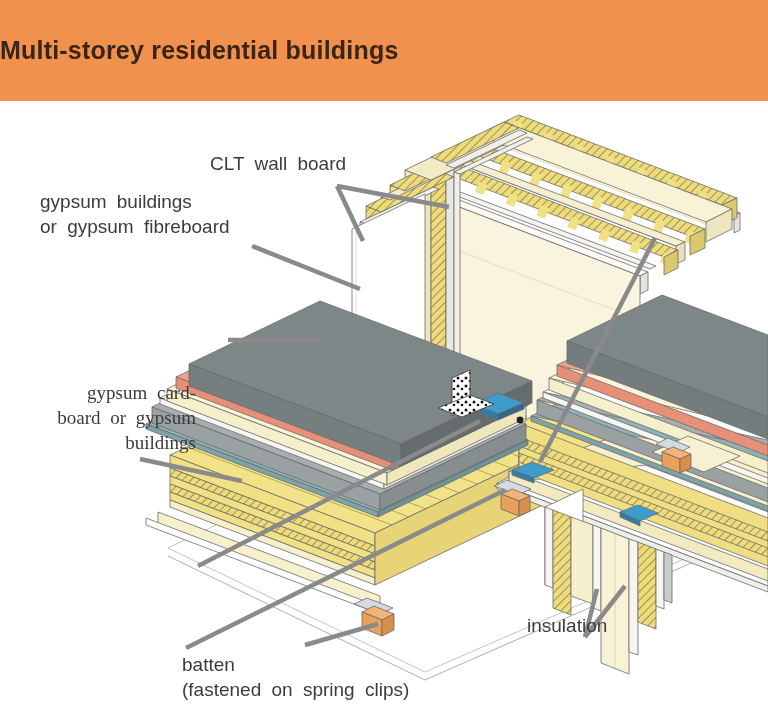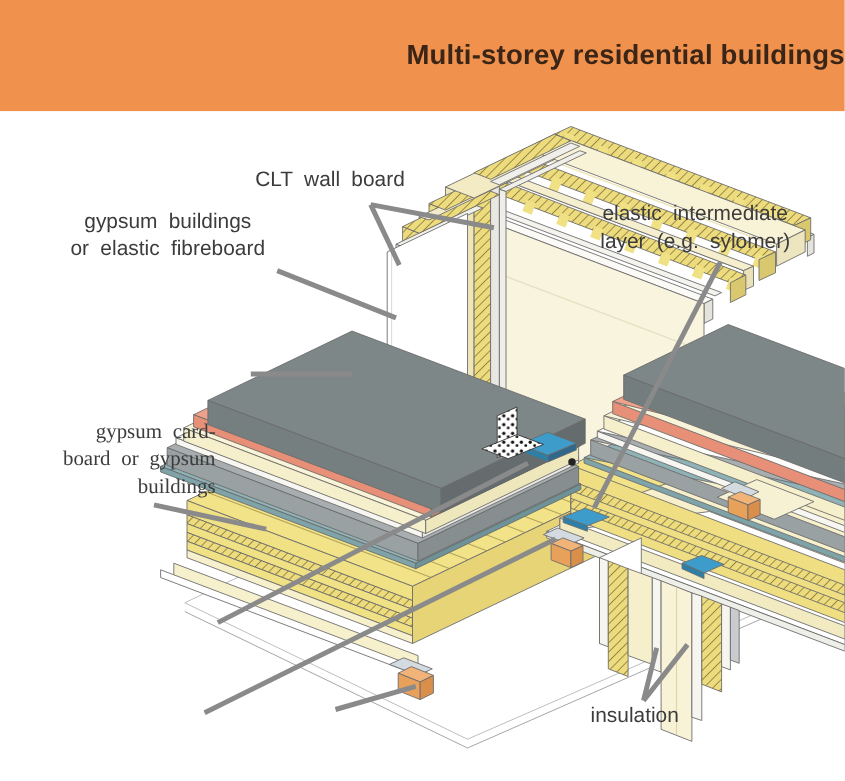--- a/index.html
+++ b/index.html
@@ -1,26 +1,26 @@
 <!DOCTYPE html>
 <html><head>
 <meta charset="utf-8">
 <style>
   html,body{margin:0;padding:0;background:#ffffff;width:768px;height:710px;overflow:hidden;
     font-family:"Liberation Sans", sans-serif;}
   #stage{position:relative;width:768px;height:710px;background:#ffffff;}
   .header{position:absolute;left:0;top:0;width:768px;height:101px;background:#F0914E;
-    display:flex;flex-direction:column;justify-content:center;align-items:flex-end;}
+    display:flex;flex-direction:column;justify-content:center;align-items:flex-start;}
   .header .t1,.header .t2{color:#3A2517;font-size:25px;font-weight:600;line-height:33px;
     letter-spacing:0.2px;white-space:nowrap;}
   svg#diagram{position:absolute;left:0;top:0;width:768px;height:710px;}
   .lbl{position:absolute;color:#3C3C3C;font-size:19px;line-height:25px;word-spacing:5px;
     white-space:nowrap;}
   .lbl div{white-space:nowrap;}
-  .c{text-align:center;}
+  .c{}
   .r{text-align:right;font-family:Liberation Serif, serif;}
 </style>
 </head>
 <body>
 
 <div id="stage">
 
   <div class="header">
     <div class="t1">Multi-storey residential buildings</div>
   </div>
@@ -249,35 +249,35 @@
       <path d="M585,637 L597,589 M585,637 L625,586"></path>
     </g>
   </svg>
 
   <div class="lbl c" style="left:210px;top:151px;width:180px">
     <div>CLT wall board</div>
   </div>
 
   <div class="lbl c" style="left:40px;top:189px;width:225px">
     <div>gypsum  buildings</div>
-    <div>or  elastic  fibreboard</div>
-  </div>
-
-  <div class="lbl c" style="left:523px;top:182px;width:218px">
-    <div>elastic  intermediate</div>
-    <div>layer  (e.g.  sylomer)</div>
-  </div>
+    <div>or  gypsum  fibreboard</div>
+  </div>
+
 
   <div class="lbl c" style="left:66px;top:304px;width:160px">
   </div>
 
   <div class="lbl r" style="left:16px;top:380px;width:180px">
     <div>gypsum  card-</div>
     <div>board  or  gypsum</div>
     <div>buildings</div>
   </div>
 
-
-  <div class="lbl c" style="left:527px;top:638px;width:100px">
+  <div class="lbl c" style="left:182px;top:652px;width:230px">
+    <div>batten</div>
+    <div>(fastened  on  spring  clips)</div>
+  </div>
+
+  <div class="lbl c" style="left:527px;top:613px;width:100px">
     <div>insulation</div>
   </div>
 
 </div>
 
 </body></html>

